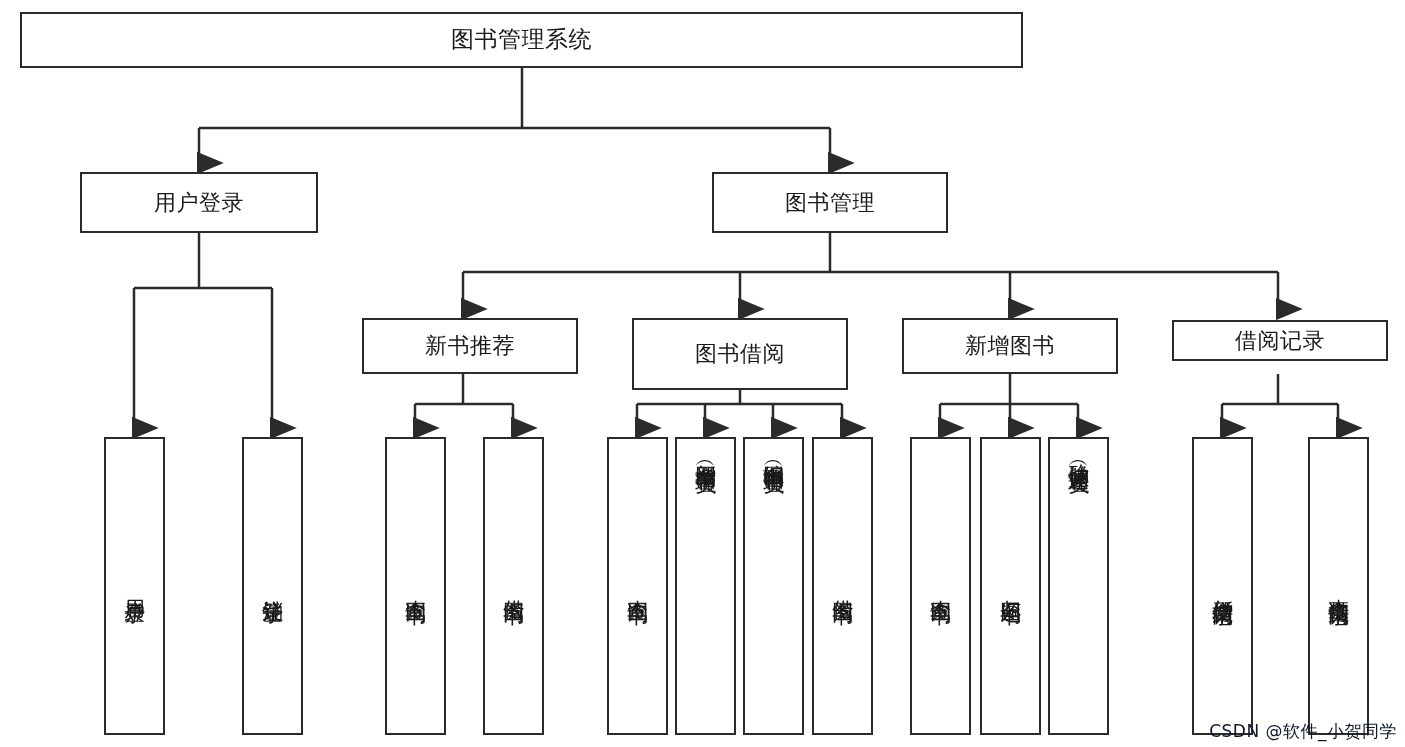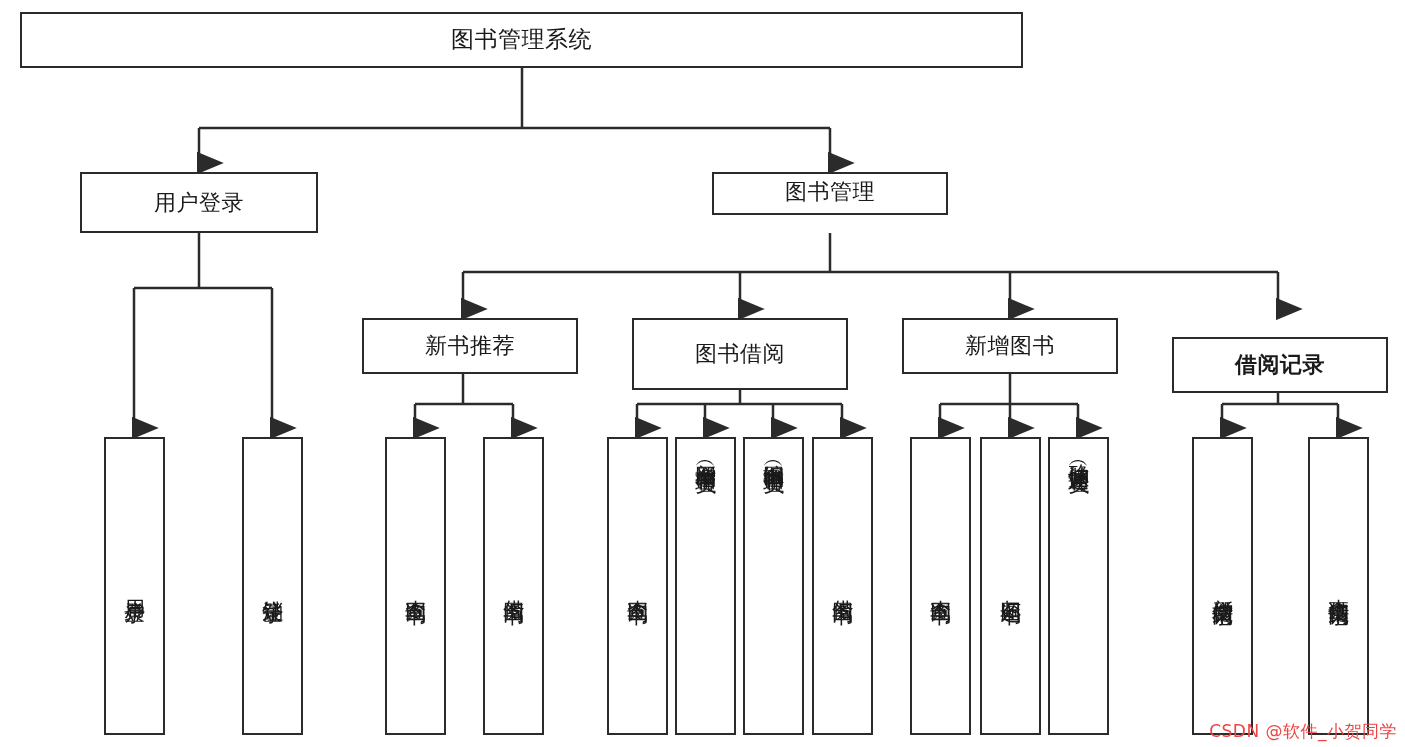--- a/index.html
+++ b/index.html
@@ -77,21 +77,21 @@
     align-items: center;
     padding-top: 0;
   }
   
   #watermark {
     position: absolute;
     right: 8px;
     bottom: 4px;
     z-index: 3;
     font-size: 17px;
-    color: #ef4444;
+    color: #0f172a;
     letter-spacing: 0.5px;
     white-space: nowrap;
     font-family: "DejaVu Sans", "Liberation Sans", sans-serif;
   }
 </style>
 </head>
 <body>
 
 <div id="diagram-root">
 
@@ -148,37 +148,37 @@
   </svg>
 
   <div class="node horizontal root" style="left:20px; top:12px; width:1003px; height:56px;">
     <span class="node-label">图书管理系统</span>
   </div>
 
   <div class="node horizontal" style="left:80px; top:172px; width:238px; height:61px;">
     <span class="node-label">用户登录</span>
   </div>
 
-  <div class="node horizontal" style="left:712px; top:172px; width:236px; height:43px;font-family:Liberation Mono, monospace;">
+  <div class="node horizontal" style="left:712px; top:172px; width:236px; height:61px;">
     <span class="node-label">图书管理</span>
   </div>
 
   <div class="node horizontal" style="left:362px; top:318px; width:216px; height:56px;">
     <span class="node-label">新书推荐</span>
   </div>
 
   <div class="node horizontal" style="left:632px; top:318px; width:216px; height:72px;">
     <span class="node-label">图书借阅</span>
   </div>
 
   <div class="node horizontal" style="left:902px; top:318px; width:216px; height:56px;">
     <span class="node-label">新增图书</span>
   </div>
 
-  <div class="node horizontal" style="left:1172px; top:337px; width:216px; height:56px;font-weight:bold;">
+  <div class="node horizontal" style="left:1172px; top:320px; width:216px; height:41px;">
     <span class="node-label">借阅记录</span>
   </div>
 
   <div class="node vertical centered" style="left:104px; top:437px; width:61px; height:298px;">
     <span class="node-label">用户登录</span>
   </div>
 
   <div class="node vertical centered" style="left:242px; top:437px; width:61px; height:298px;">
     <span class="node-label">注销登录</span>
   </div>

